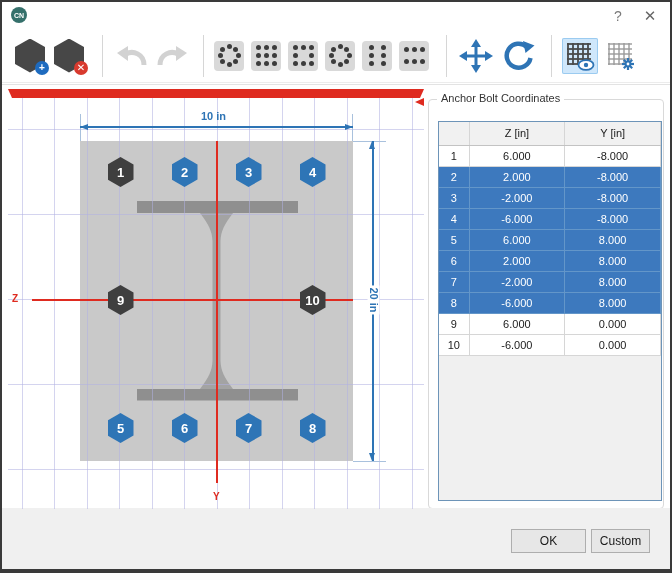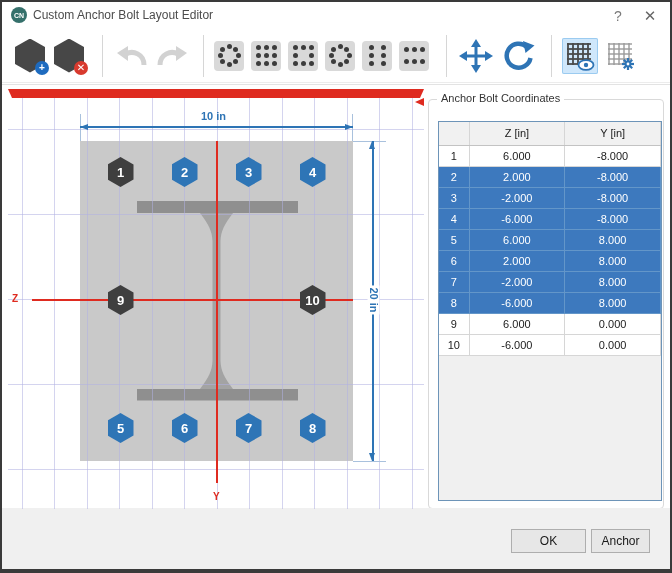--- a/index.html
+++ b/index.html
@@ -78,21 +78,20 @@
   .btn-ok { left:509px; width:75px; }
   .btn-cancel { left:589px; width:59px; }
 </style>
 </head>
 <body>
 
 <div class="window">
 
   <div class="titlebar">
     <div class="app-icon">CN</div>
-    <div class="title-text">Custom Anchor Bolt Layout Editor</div>
     <div class="tb-btn tb-help">?</div>
     <div class="tb-btn tb-close">✕</div>
   </div>
 
   <div class="toolbar">
     <div class="hexbtn">
       <div class="hexshape"></div>
       <div class="badge add">+</div>
     </div>
     <div class="hexbtn">
@@ -371,16 +370,16 @@
                 <td>0.000</td>
               </tr>
             </tbody>
         </table>
       </div>
     </div>
   </div>
 
   <div class="footer">
     <div class="btn btn-ok">OK</div>
-    <div class="btn btn-cancel">Anchor</div>
+    <div class="btn btn-cancel">Custom</div>
   </div>
 
 </div>
 
 </body></html>

